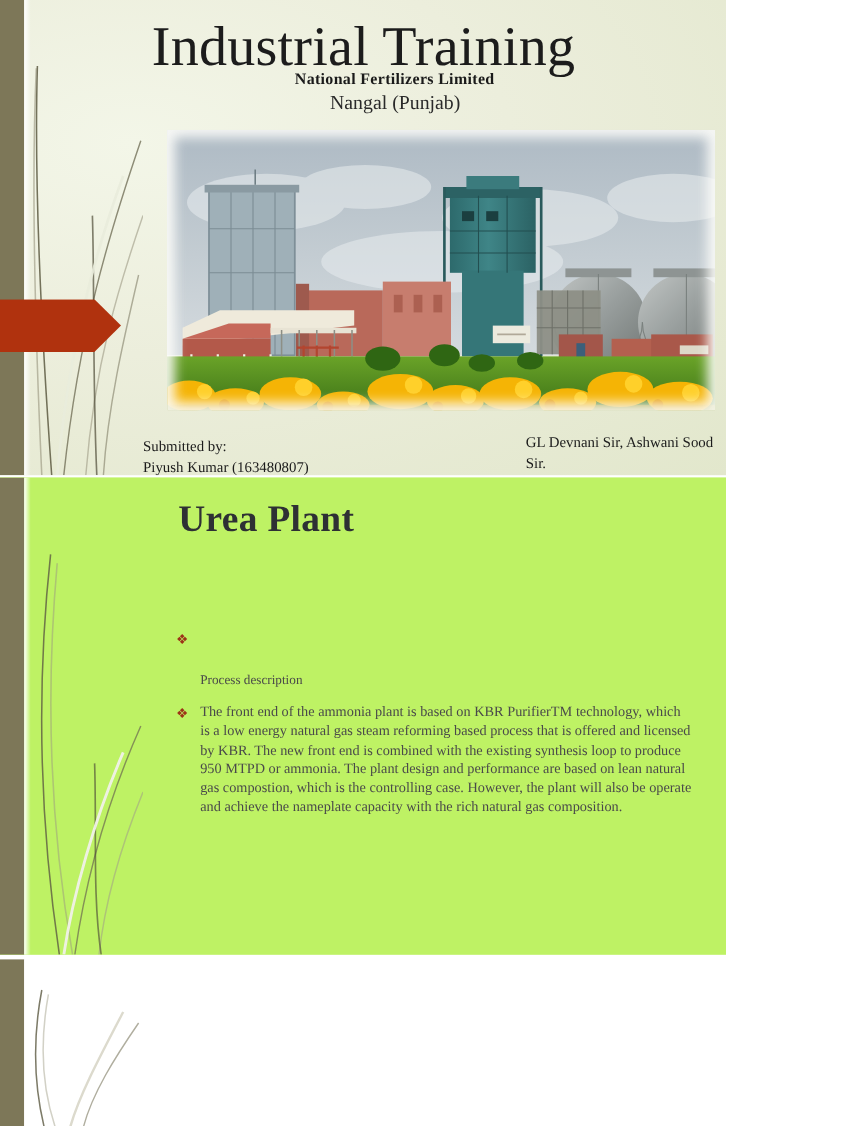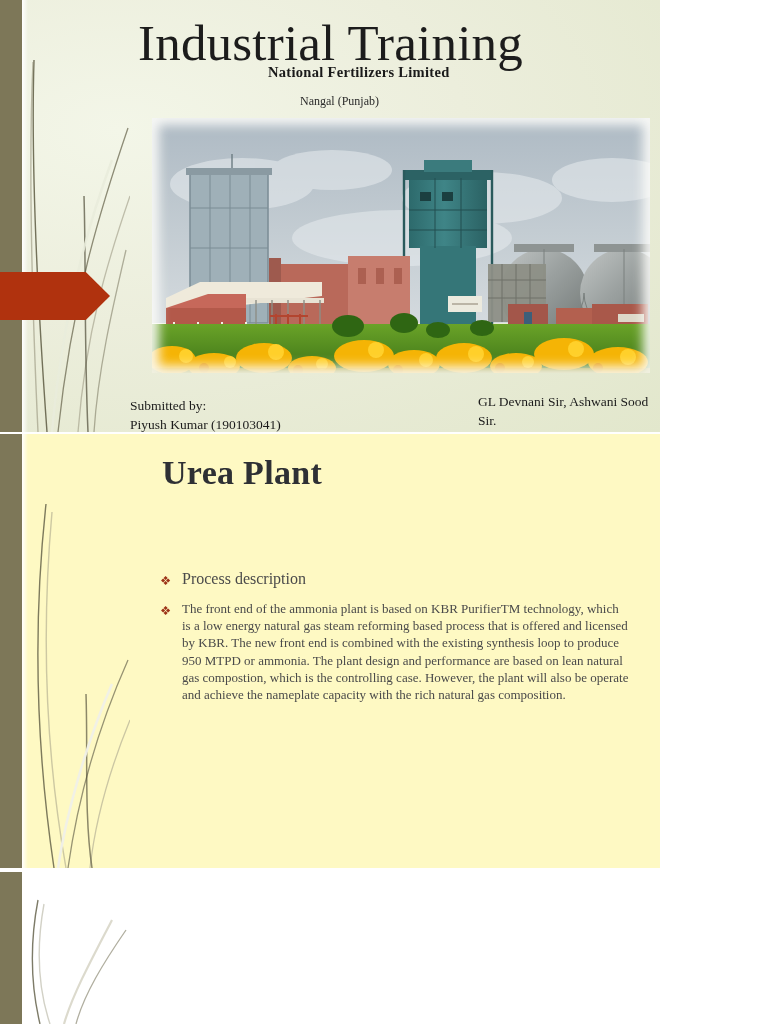--- a/index.html
+++ b/index.html
@@ -12,21 +12,21 @@
   }
 
   
   .slide { position:absolute; left:0; width:660px; overflow:hidden; }
 
   
   #slide1 { top:0; height:432px; background:
       radial-gradient(ellipse at 18% 30%, #f3f6e8 0%, #eceedc 45%, #e2e7cc 100%); }
 
   
-  #slide2 { top:434px; height:434px; background:#fef9c3; }
+  #slide2 { top:434px; height:434px; background:#bef264; }
 
   
   #slide3 { top:872px; height:152px; background:#ffffff; }
 
   
   .left-stripe {
     position:absolute; left:0; top:0; width:22px; height:100%;
     background:#7d7758;
   }
   .stripe-inner {
@@ -50,22 +50,22 @@
     position:absolute; left:138px; top:14px;
     font-size:51px; line-height:58px; color:#1c1c1c;
     letter-spacing:.2px; font-weight:400;
   }
   #s1-org {
     position:absolute; left:268px; top:64px;
     font-size:14.5px; font-weight:bold; color:#1a1a1a;
     letter-spacing:.3px;
   }
   #s1-loc {
-    position:absolute; left:300px; top:94px;
-    font-size:12px; color:#2a2a2a;text-align:center;
+    position:absolute; left:300px; top:83px;
+    font-size:18px; color:#2a2a2a;text-align:center;
   }
 
   
   .photo {
     position:absolute; left:152px; top:118px; width:498px; height:255px;
     overflow:hidden;
     
     box-shadow:0 0 14px 8px rgba(255,255,255,.95) inset;
   }
   .photo svg { display:block; }
@@ -92,21 +92,21 @@
   .bullet-row { display:flex; margin-bottom:11px; }
   .bullet-mark {
     width:22px; flex:0 0 22px; color:#9d3418; font-size:12.5px;
     line-height:17px; padding-top:2px;
     font-family:"DejaVu Sans", sans-serif;
   }
   .bullet-text {
     font-size:13px; line-height:17.2px; color:#4a4a4a;
     text-align:left;
   }
-  .bullet-row.small .bullet-text { font-size:16px; }
+  .bullet-row.small .bullet-text { font-size:12px;margin-top:40px; }
 </style>
 </head>
 <body>
 
 <div class="slide" id="slide1">
 
   <div class="left-stripe"></div>
   <div class="stripe-inner"></div>
 
   <div class="grass">
@@ -320,21 +320,21 @@
           <circle cx="446" cy="250" r="5"></circle>
         </g>
       </g>
       <rect y="250" width="498" height="5" fill="#d89f06" opacity=".5"></rect>
     </svg>
     <div class="photo-fade"></div>
   </div>
 
   <div class="submit-block" id="sub-by">
     <div>Submitted by:</div>
-    <div>Piyush Kumar (190103041)</div>
+    <div>Piyush Kumar (163480807)</div>
   </div>
 
   <div class="submit-block" id="sub-to">
     <div>GL Devnani Sir, Ashwani Sood Sir.</div>
     <div>Submitted to:</div>
   </div>
 </div>
 
 <div class="slide" id="slide2">
 

